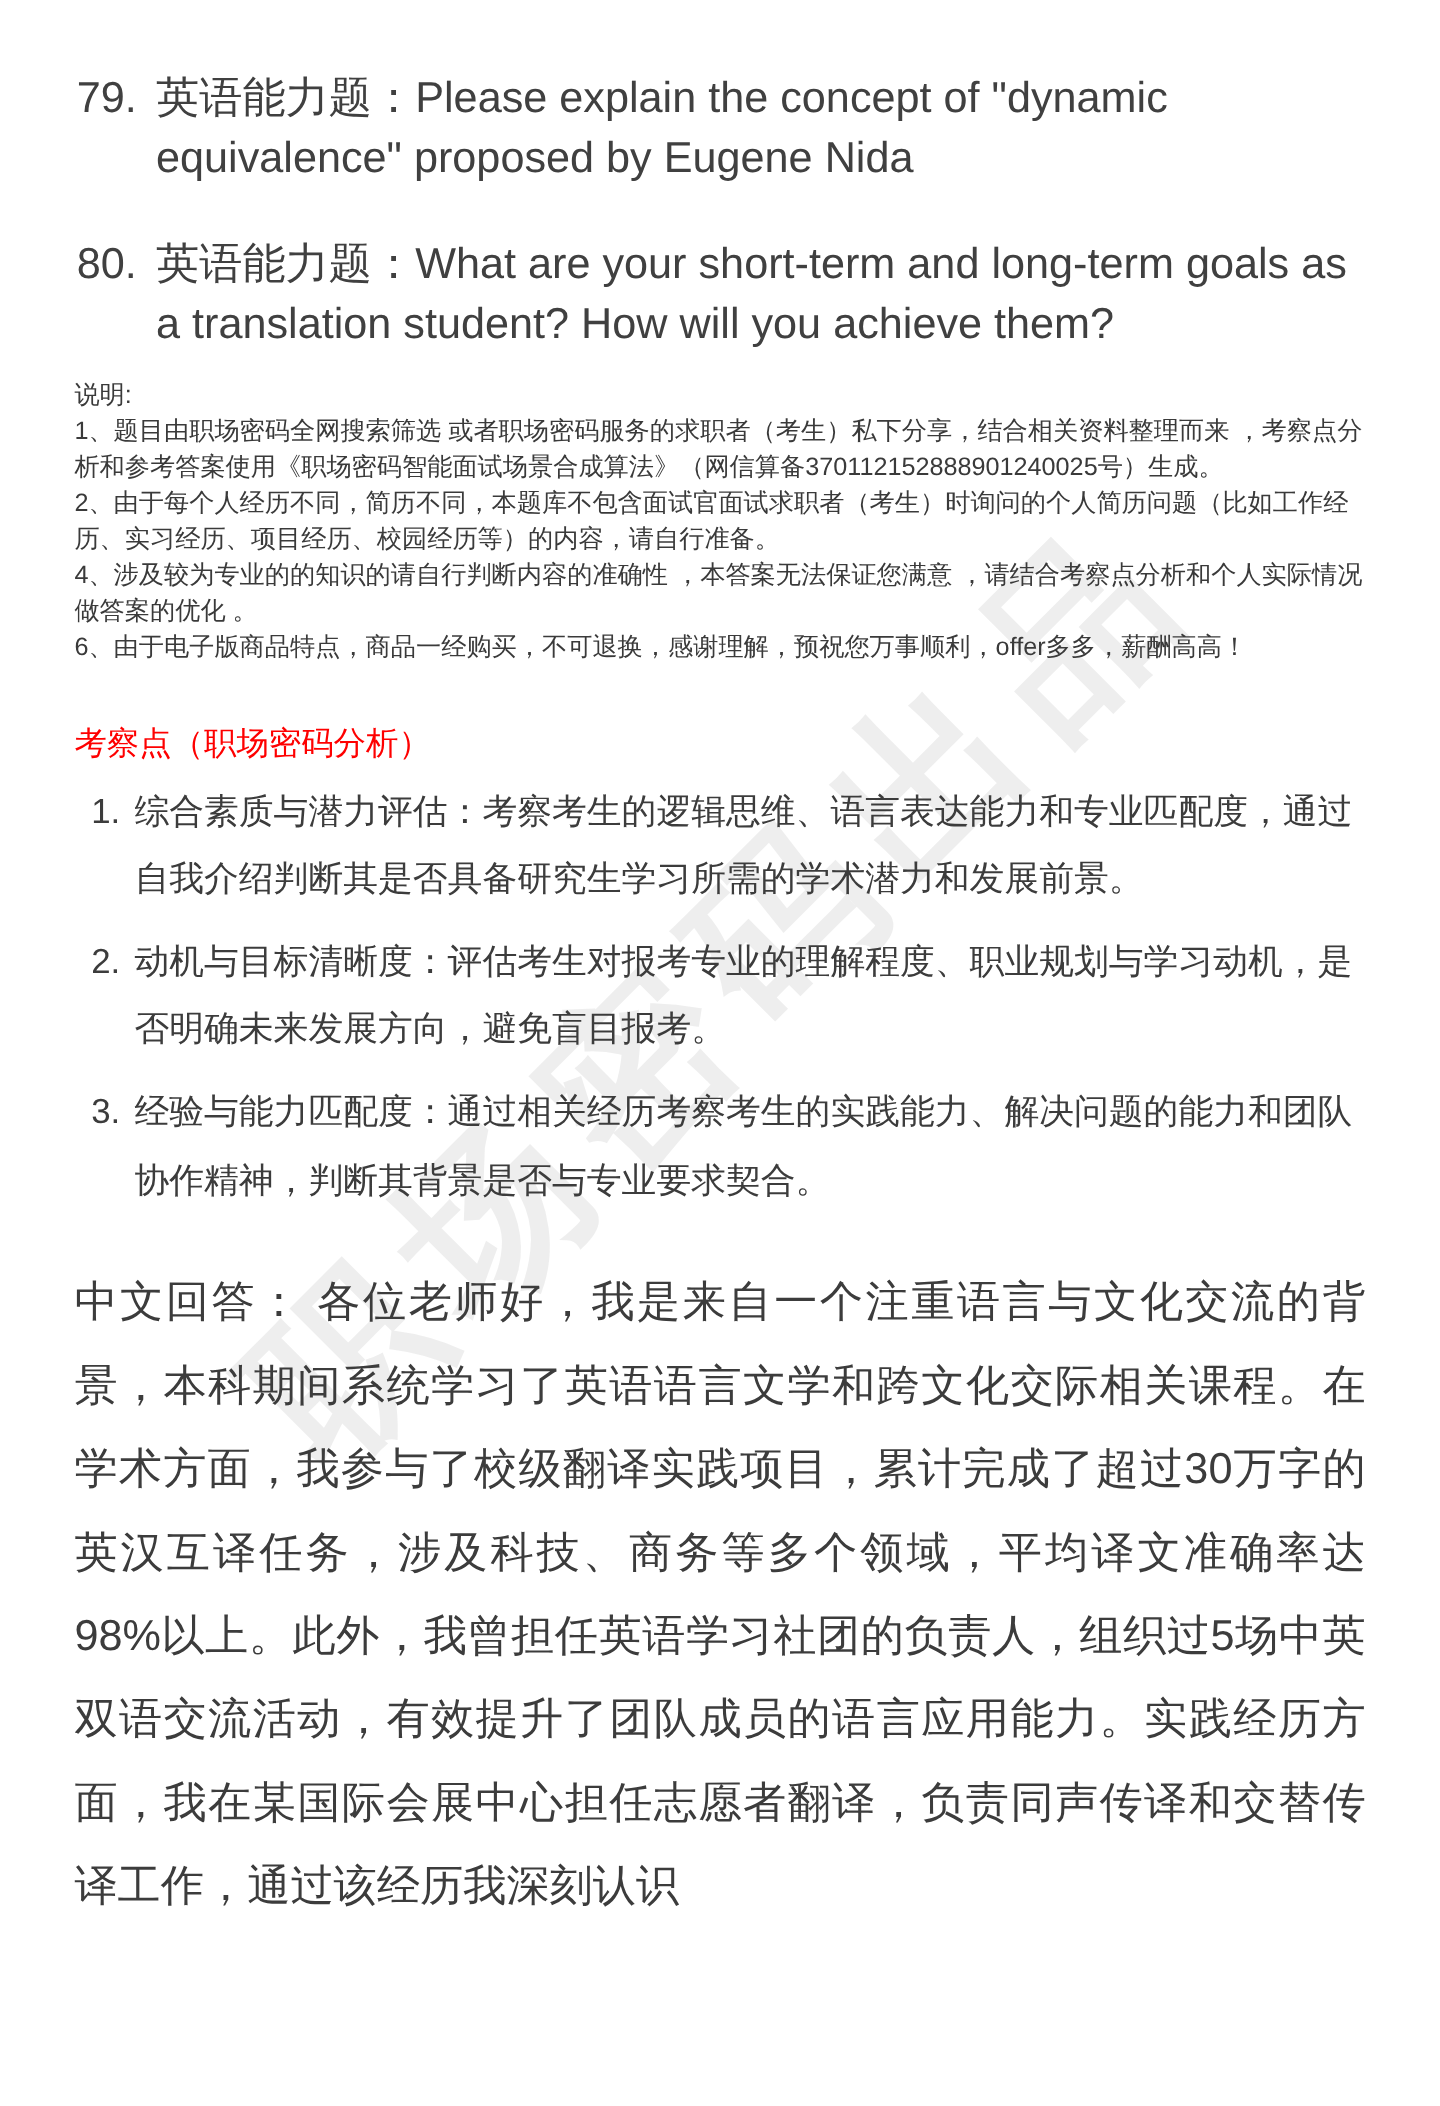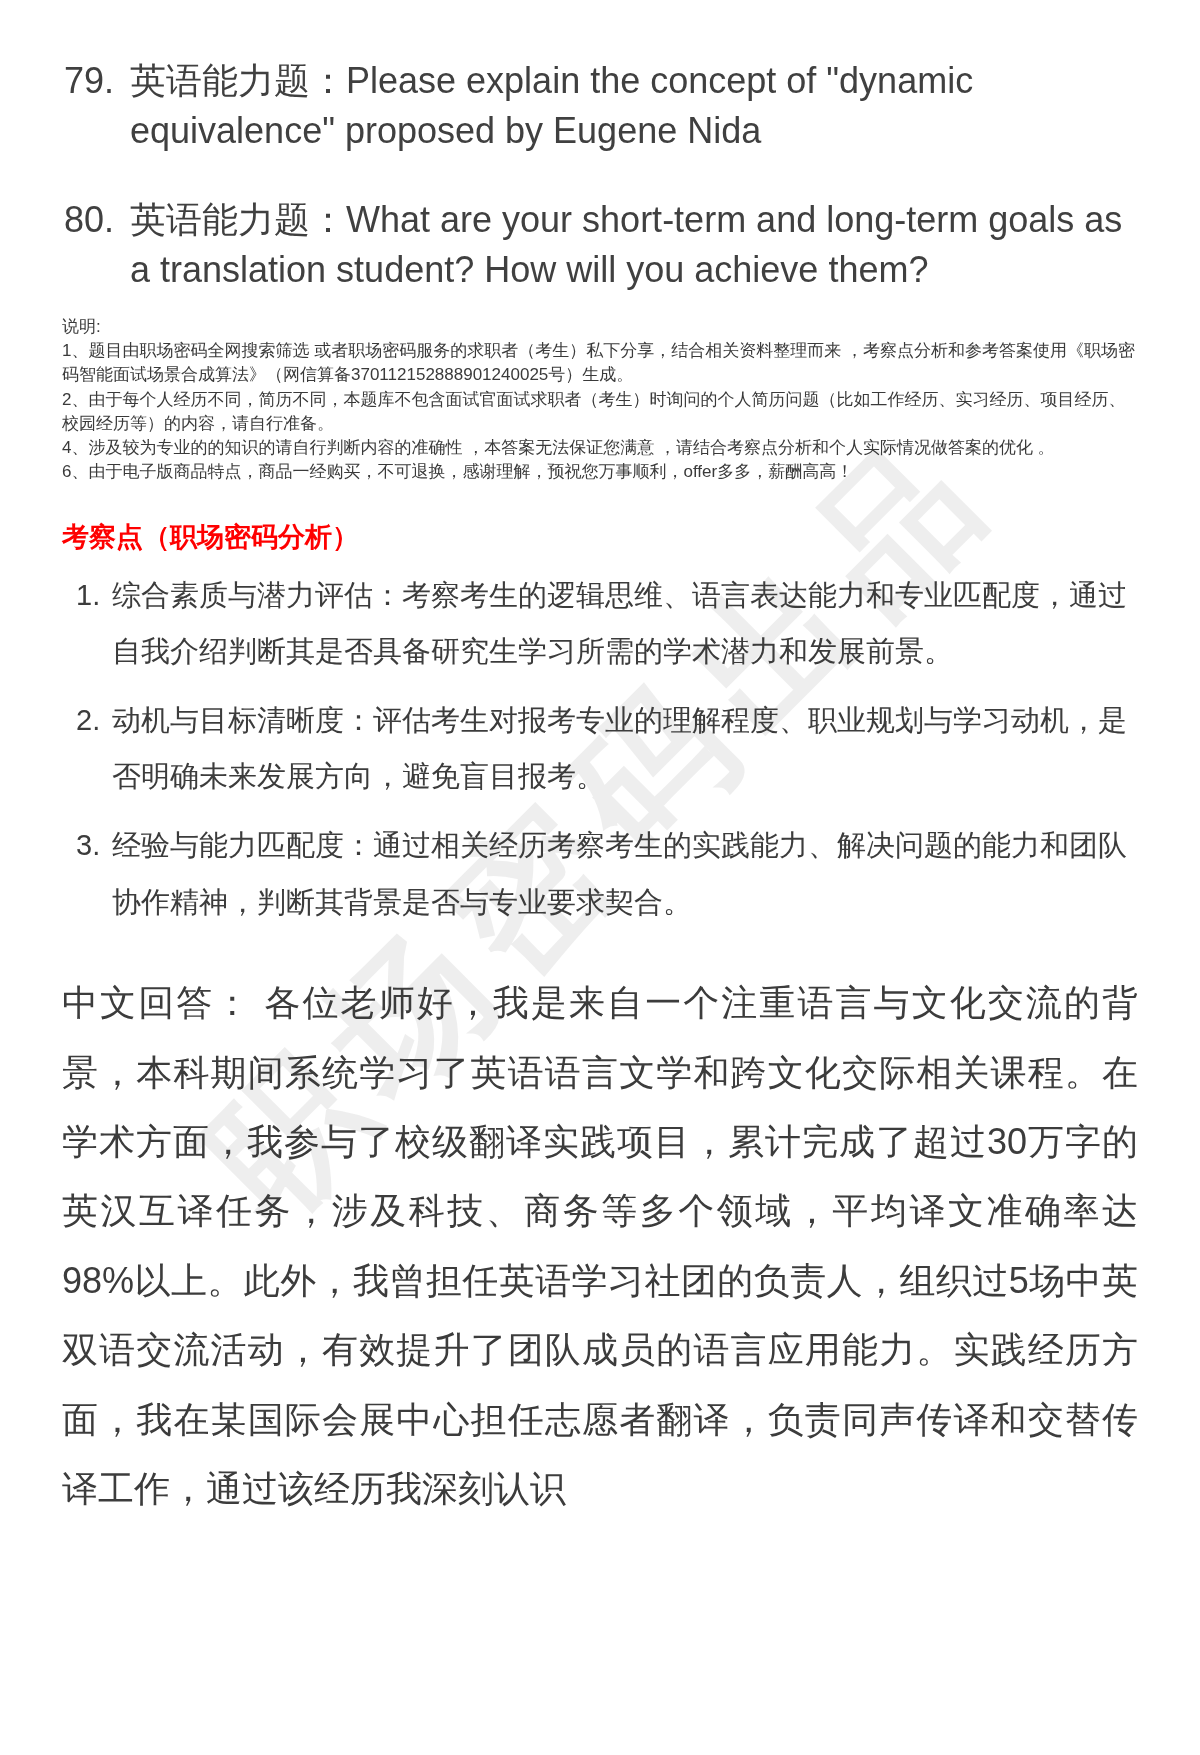--- a/index.html
+++ b/index.html
@@ -33,38 +33,38 @@
     display: flex;
     font-size: 36px;
     line-height: 1.38;
     color: #404040;
   }
   .question.q1 { margin-bottom: 40px; }
   .question.q2 { margin-bottom: 20px; }
   .q-num { flex: 0 0 68px; text-align: left; padding-left: 2px; }
   .q-text { flex: 1; }
   .notes {
-    font-size: 17px;
+    font-size: 21px;
     line-height: 1.43;
     color: #3a3a3a;
     margin-top: 16px;
   }
   .note-line { margin: 0; }
   .highlight {
     color: #fe0000;
     font-weight: bold;
     font-size: 28px;
     line-height: 1.45;
     margin: 38px 0 0 0;
   }
   .exam-title {
     color: #fe0000;
-    font-weight: bold;
+    font-weight: normal;
     font-size: 27px;
-    margin: 34px 0 4px 0;
+    margin: 46px 0 4px 0;
   }
   .exam-item {
     display: flex;
     font-size: 29px;
     line-height: 1.95;
     color: #3c3c3c;
     margin-top: 12px;
   }
   .e-num { flex: 0 0 50px; padding-left: 14px; }
   .e-text { flex: 1; }

